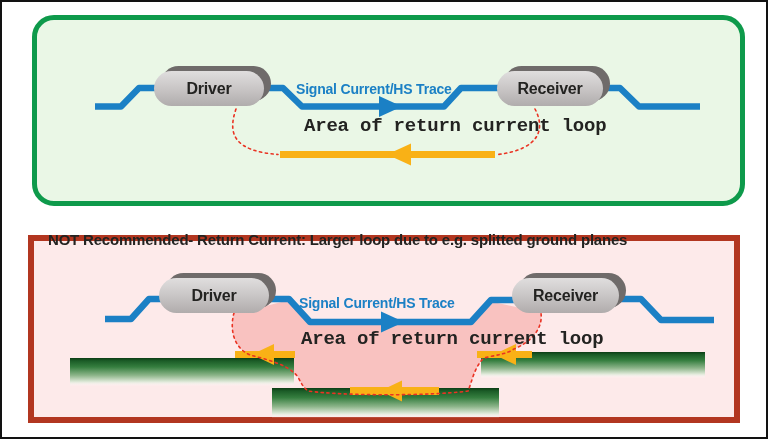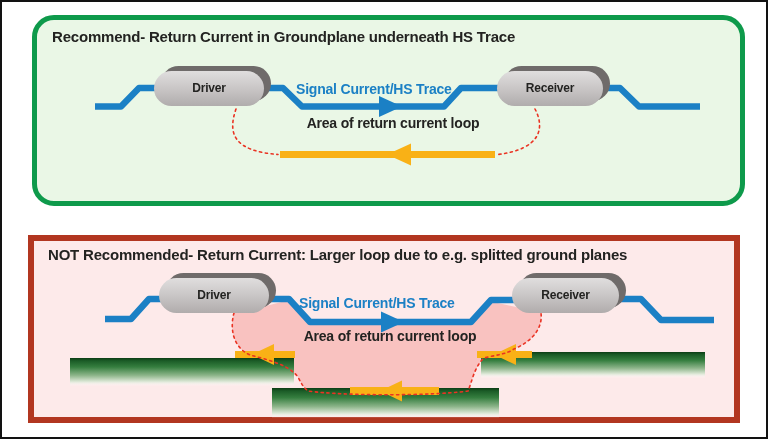--- a/index.html
+++ b/index.html
@@ -17,23 +17,23 @@
     border-radius:22px;
   }
   #panel-not-recommended {
     left:26px; top:233px; width:712px; height:188px;
     background:var(--not-recommended-bg,#fdeaea);
     border:6px solid var(--not-recommended-border,#b23620);
   }
   #gfx { position:absolute; left:0; top:0; z-index:2; }
   .label { position:absolute; z-index:3; color:var(--text-dark,#232321); letter-spacing:-0.2px; white-space:nowrap; }
   .title { font-size:15px; font-weight:600; }
-  .pill-label { font-weight:700; font-size:12px; text-align:center; }
+  .pill-label { font-weight:700; font-size:16px; text-align:center; }
   .signal-label { color:var(--signal-blue,#1b80c5); font-weight:700; font-size:14px; text-align:left; }
-  .area-label { font-weight:700; font-size:14px; text-align:center; }
+  .area-label { font-weight:700; font-size:19px; text-align:center;font-family:Liberation Mono, monospace; }
   .trace { fill:none; stroke:var(--signal-blue,#1b80c5); stroke-width:6.5; stroke-linejoin:round; stroke-linecap:butt; }
   .bluehead { fill:var(--signal-blue,#1b80c5); }
   .ybar, .yhead { fill:var(--return-yellow,#f9b116); }
   .dotted { fill:none; stroke:var(--dotted-red,#ea3323); stroke-width:1.6; stroke-dasharray:2.2 3.6; stroke-linecap:round; }
   .blob { fill:var(--loop-area-pink,#f9c2c0); }
   .pill { fill:url(#pillGrad); }
   .pillShadow { fill:var(--component-shadow-gray,#6f6b6a); }
   .plane { fill:url(#planeGrad); }
 </style>
 </head>
@@ -107,25 +107,24 @@
       <path class="trace" d="M 263 297 L 287 297 L 308 320 L 469 320 L 489 298 L 514 298"></path>
       <path class="trace" d="M 613 297 L 639 297 L 659 318 L 712 318"></path>
       <polygon class="bluehead" points="379,309.5 402,320 379,330.5"></polygon>
       <rect class="pillShadow" x="164" y="271" width="110" height="35" rx="17.5"></rect>
       <rect class="pill" x="157" y="276" width="110" height="35" rx="17.5"></rect>
       <rect class="pillShadow" x="517" y="271" width="107" height="35" rx="17.5"></rect>
       <rect class="pill" x="510" y="276" width="107" height="35" rx="17.5"></rect>
     </g>
   </svg>
 
-  <div class="label title" style="left:50px; top:26px;">Recommend- Return Current in Groundplane underneath HS Trace</div>
   <div class="label pill-label" style="left:152px; top:69px; width:110px; line-height:35px;">Driver</div>
   <div class="label pill-label" style="left:495px; top:69px; width:106px; line-height:35px;">Receiver</div>
   <div class="label signal-label" style="left:294px; top:79px; width:180px;">Signal Current/HS Trace</div>
   <div class="label area-label" style="left:302px; top:113px; width:178px;">Area of return current loop</div>
 
-  <div class="label title" style="left:46px; top:244px;">NOT Recommended-  Return Current: Larger loop due to e.g. splitted ground planes</div>
+  <div class="label title" style="left:46px; top:229px;">NOT Recommended-  Return Current: Larger loop due to e.g. splitted ground planes</div>
   <div class="label pill-label" style="left:157px; top:276px; width:110px; line-height:35px;">Driver</div>
   <div class="label pill-label" style="left:510px; top:276px; width:107px; line-height:35px;">Receiver</div>
   <div class="label signal-label" style="left:297px; top:293px; width:180px;">Signal Current/HS Trace</div>
   <div class="label area-label" style="left:299px; top:326px; width:178px;">Area of return current loop</div>
 
 </div>
 
 </body></html>

